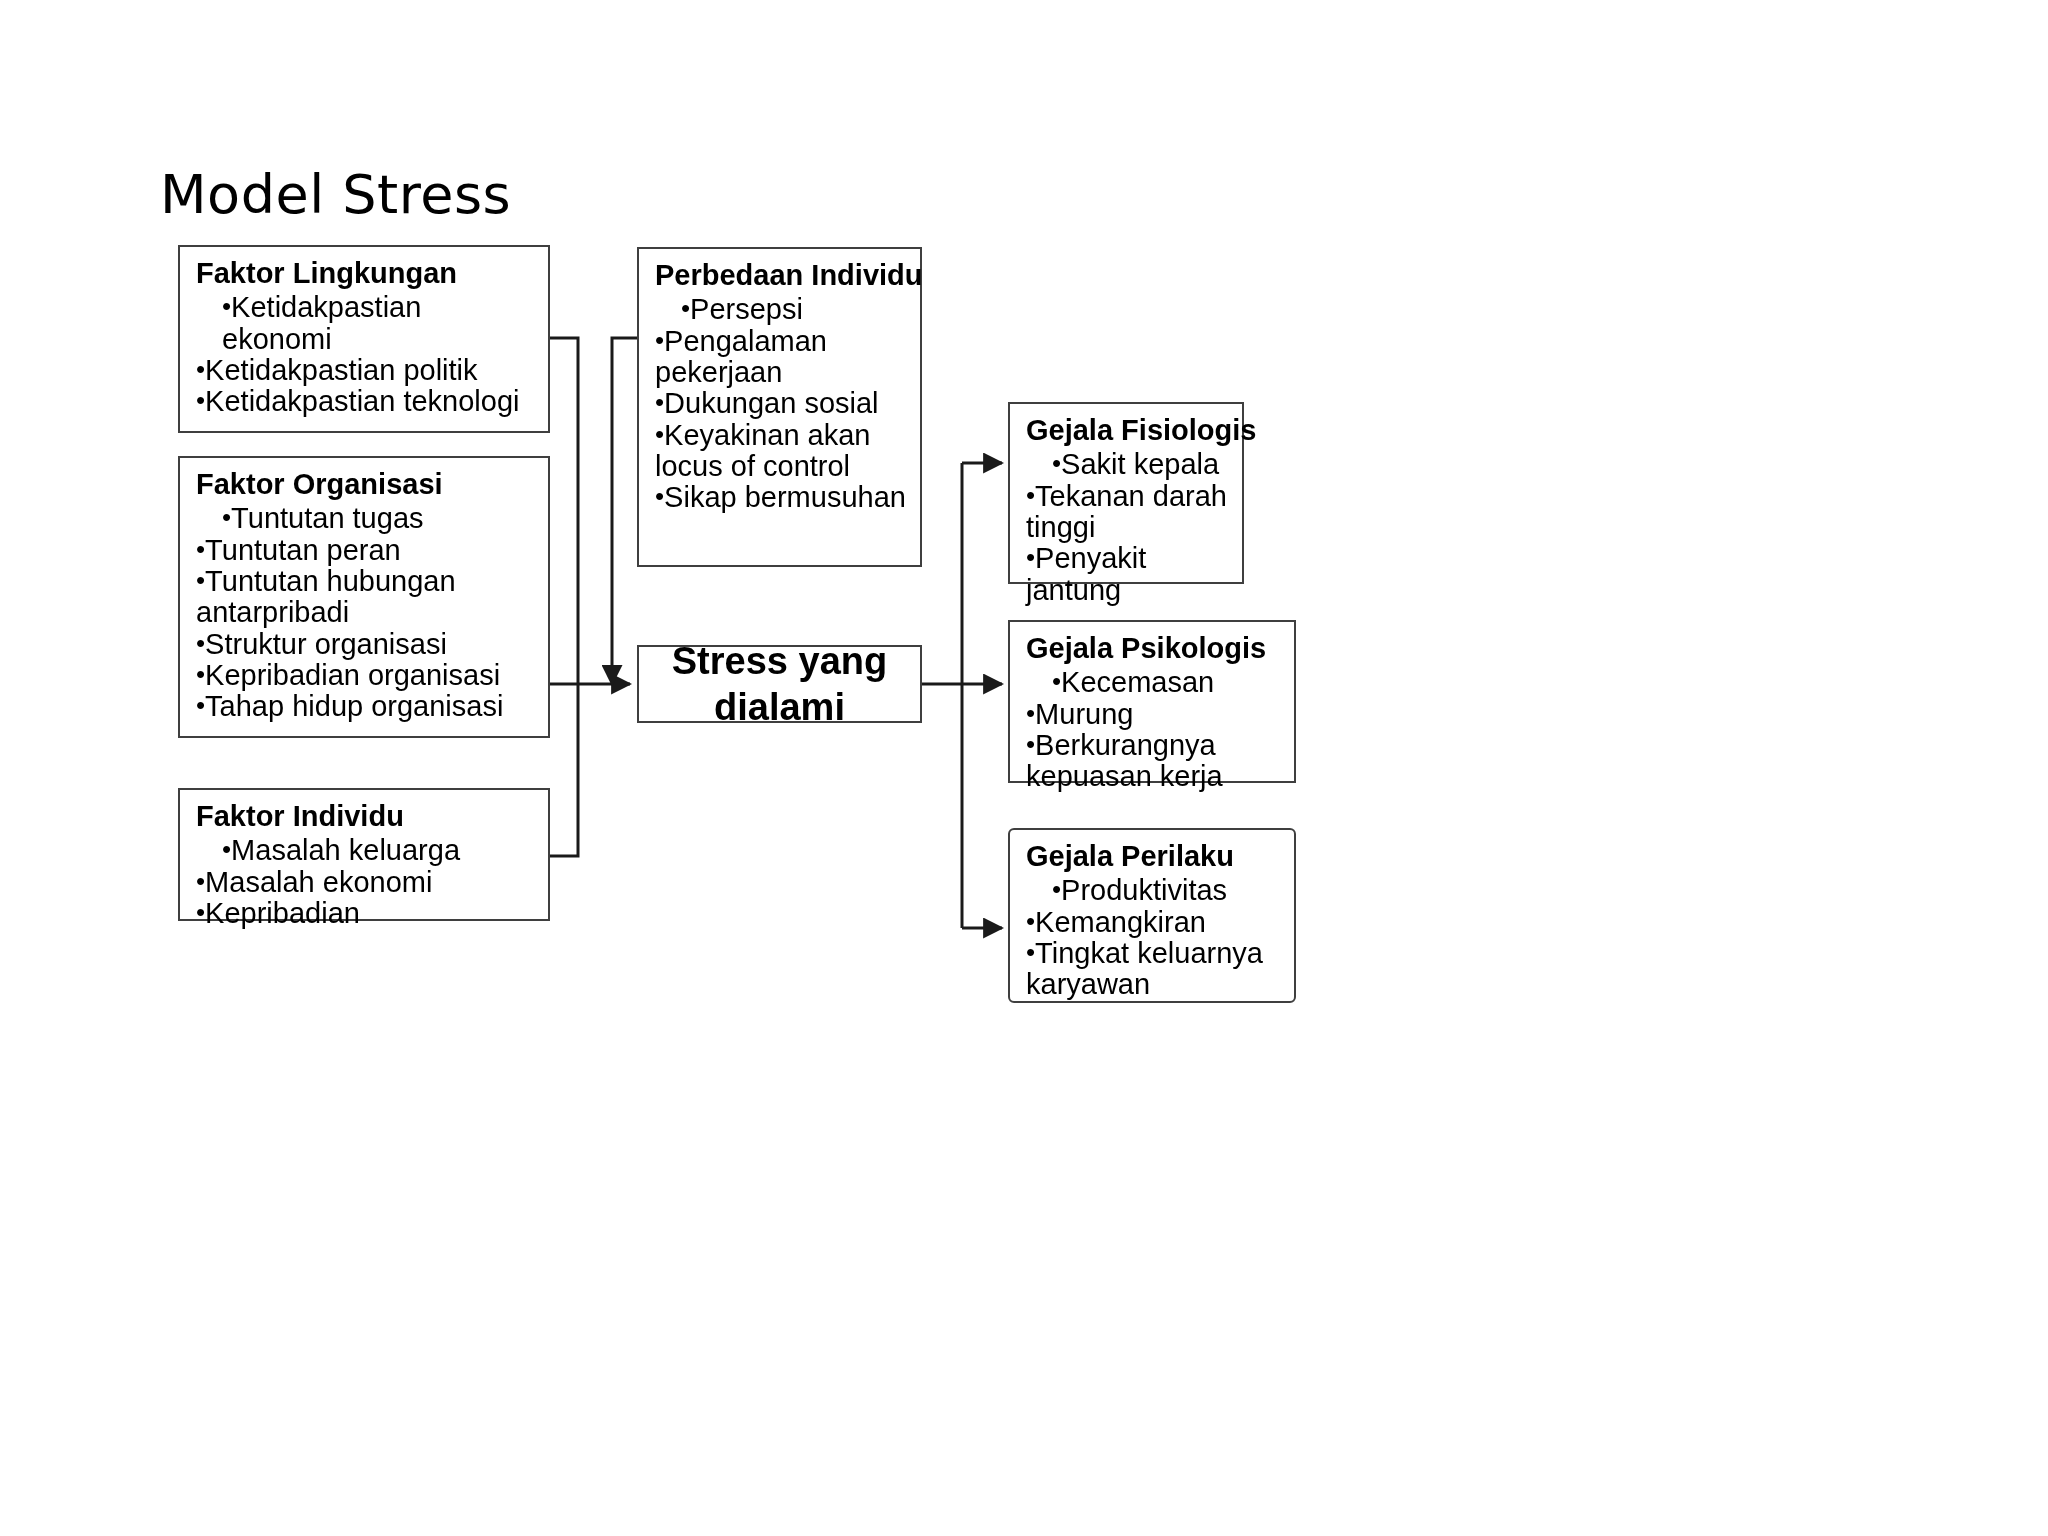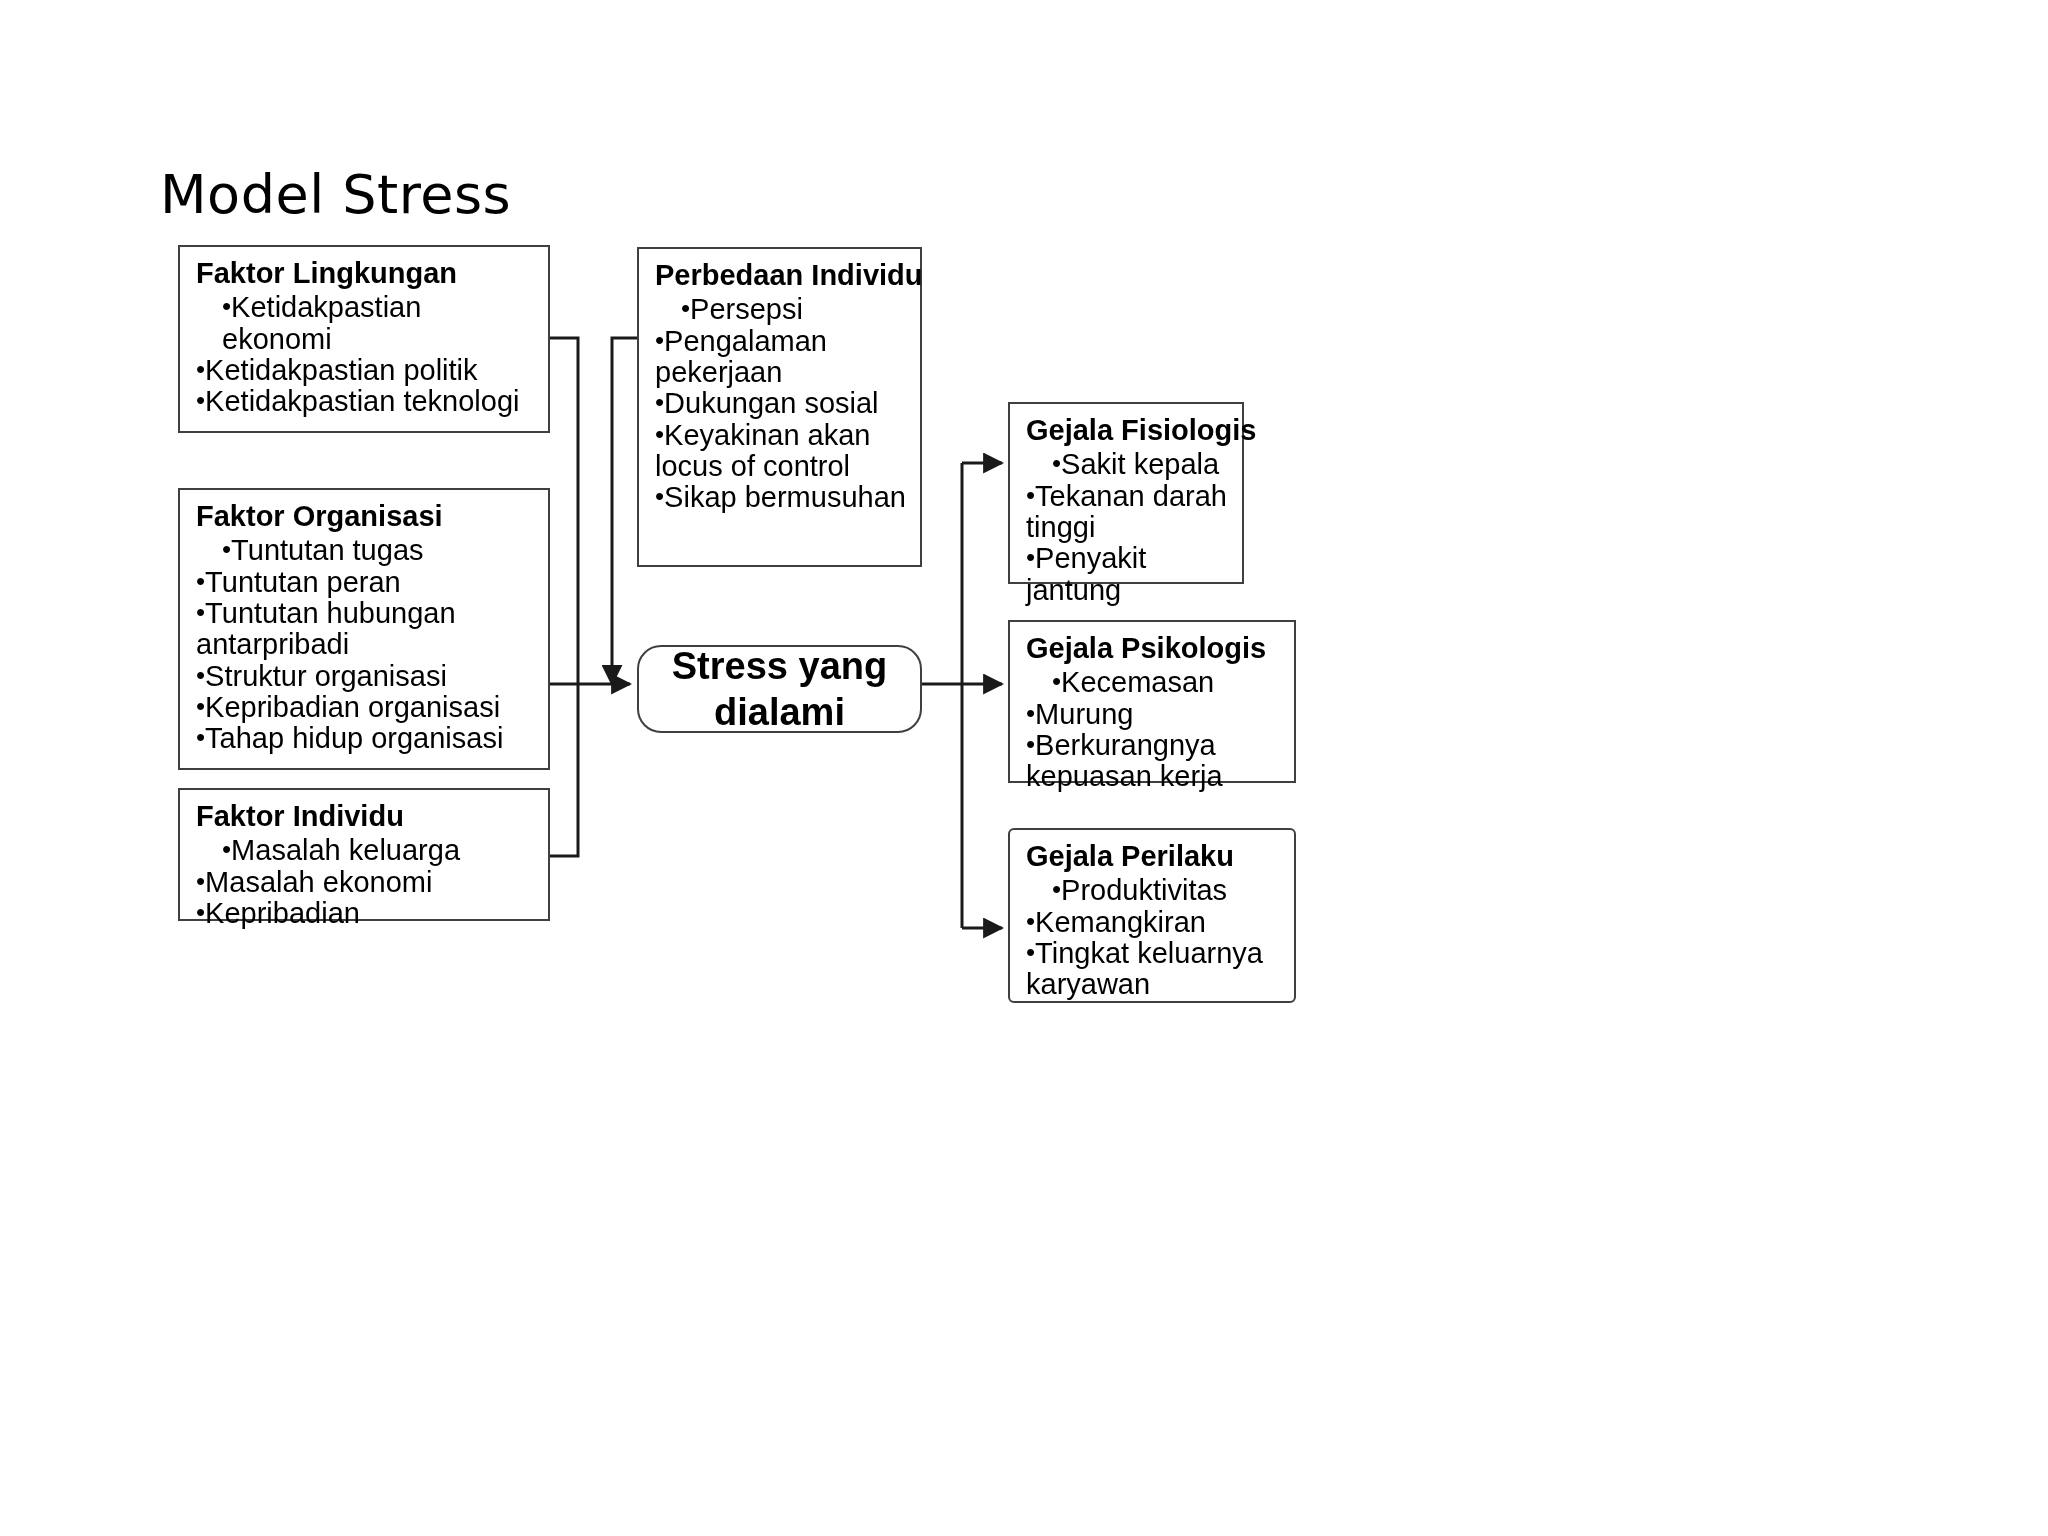--- a/index.html
+++ b/index.html
@@ -97,24 +97,24 @@
   }
   .center-label {
     font-weight: bold;
     font-size: 38px;
     line-height: 1.22;
     color: #000000;
   }
 
   
   #box-lingkungan   { left: 178px;  top: 245px;  width: 372px; height: 188px; }
-  #box-organisasi   { left: 178px;  top: 488px;  width: 372px; height: 282px; }
+  #box-organisasi   { left: 178px;  top: 456px;  width: 372px; height: 282px; }
   #box-individu     { left: 178px;  top: 788px;  width: 372px; height: 133px; }
   #box-perbedaan    { left: 637px;  top: 247px;  width: 285px; height: 320px; }
-  #box-stress       { left: 637px;  top: 645px;  width: 285px; height: 88px; border-radius: 24px;  }
+  #box-stress       { left: 637px;  top: 645px;  width: 285px; height: 78px;  }
   #box-fisiologis   { left: 1008px; top: 402px;  width: 236px; height: 182px; }
   #box-psikologis   { left: 1008px; top: 620px;  width: 288px; height: 163px; }
   #box-perilaku     { left: 1008px; top: 828px;  width: 288px; height: 175px; border-radius: 6px; }
 </style>
 </head>
 <body>
 
 <div id="slide-title">Model Stress</div>
 
 <div id="diagram">

